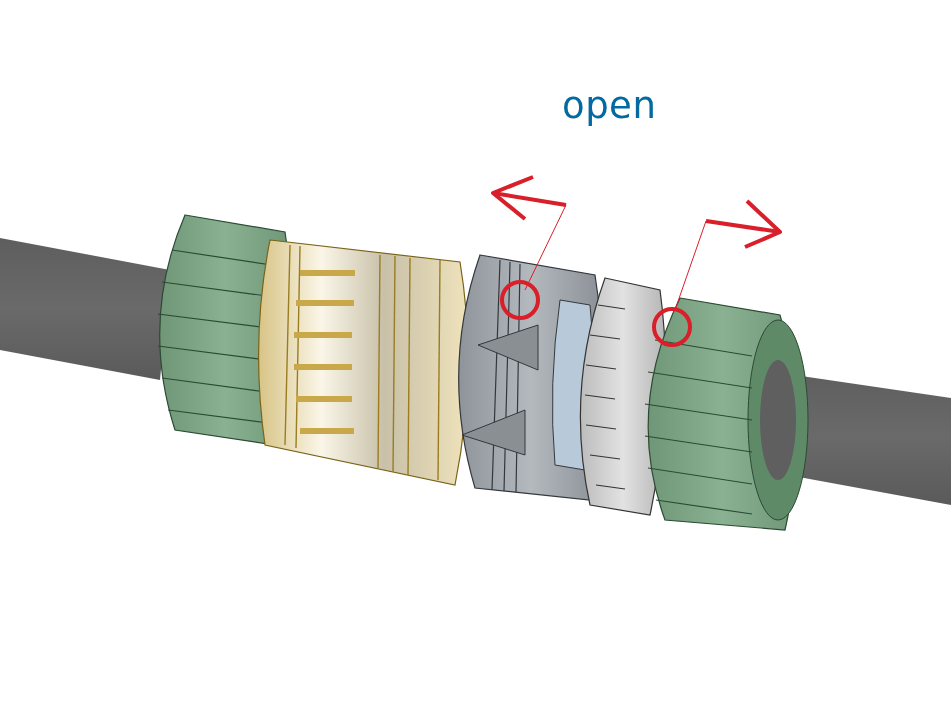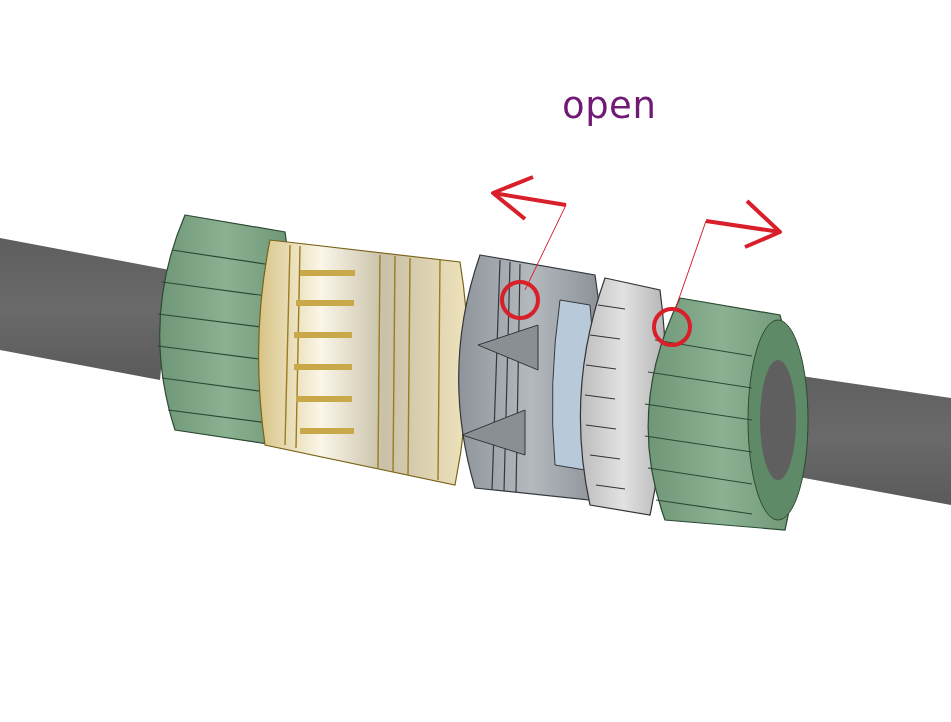--- a/index.html
+++ b/index.html
@@ -1,18 +1,18 @@
 <!DOCTYPE html>
 <html><head>
 <meta charset="utf-8">
 <style>
   html, body { margin:0; padding:0; background:#ffffff; }
   body { width:951px; height:722px; position:relative; overflow:hidden; font-family:"DejaVu Sans", sans-serif; }
   #canvas { position:absolute; left:0; top:0; width:951px; height:722px; }
-  .label-open { position:absolute; left:562px; top:84px; font-size:37px; color:#701a75; font-family:"DejaVu Sans", sans-serif; letter-spacing:0.5px; }
+  .label-open { position:absolute; left:562px; top:84px; font-size:37px; color:#0369a1; font-family:"DejaVu Sans", sans-serif; letter-spacing:0.5px; }
 </style>
 </head>
 <body>
 
 <svg id="canvas" viewBox="0 0 951 722" xmlns="http://www.w3.org/2000/svg">
   <defs>
     <linearGradient id="hoseGrad" x1="0" y1="0" x2="0" y2="1">
       <stop offset="0" stop-color="#5e5e5e"></stop>
       <stop offset="0.5" stop-color="#6a6a6a"></stop>
       <stop offset="1" stop-color="#5a5a5a"></stop>

